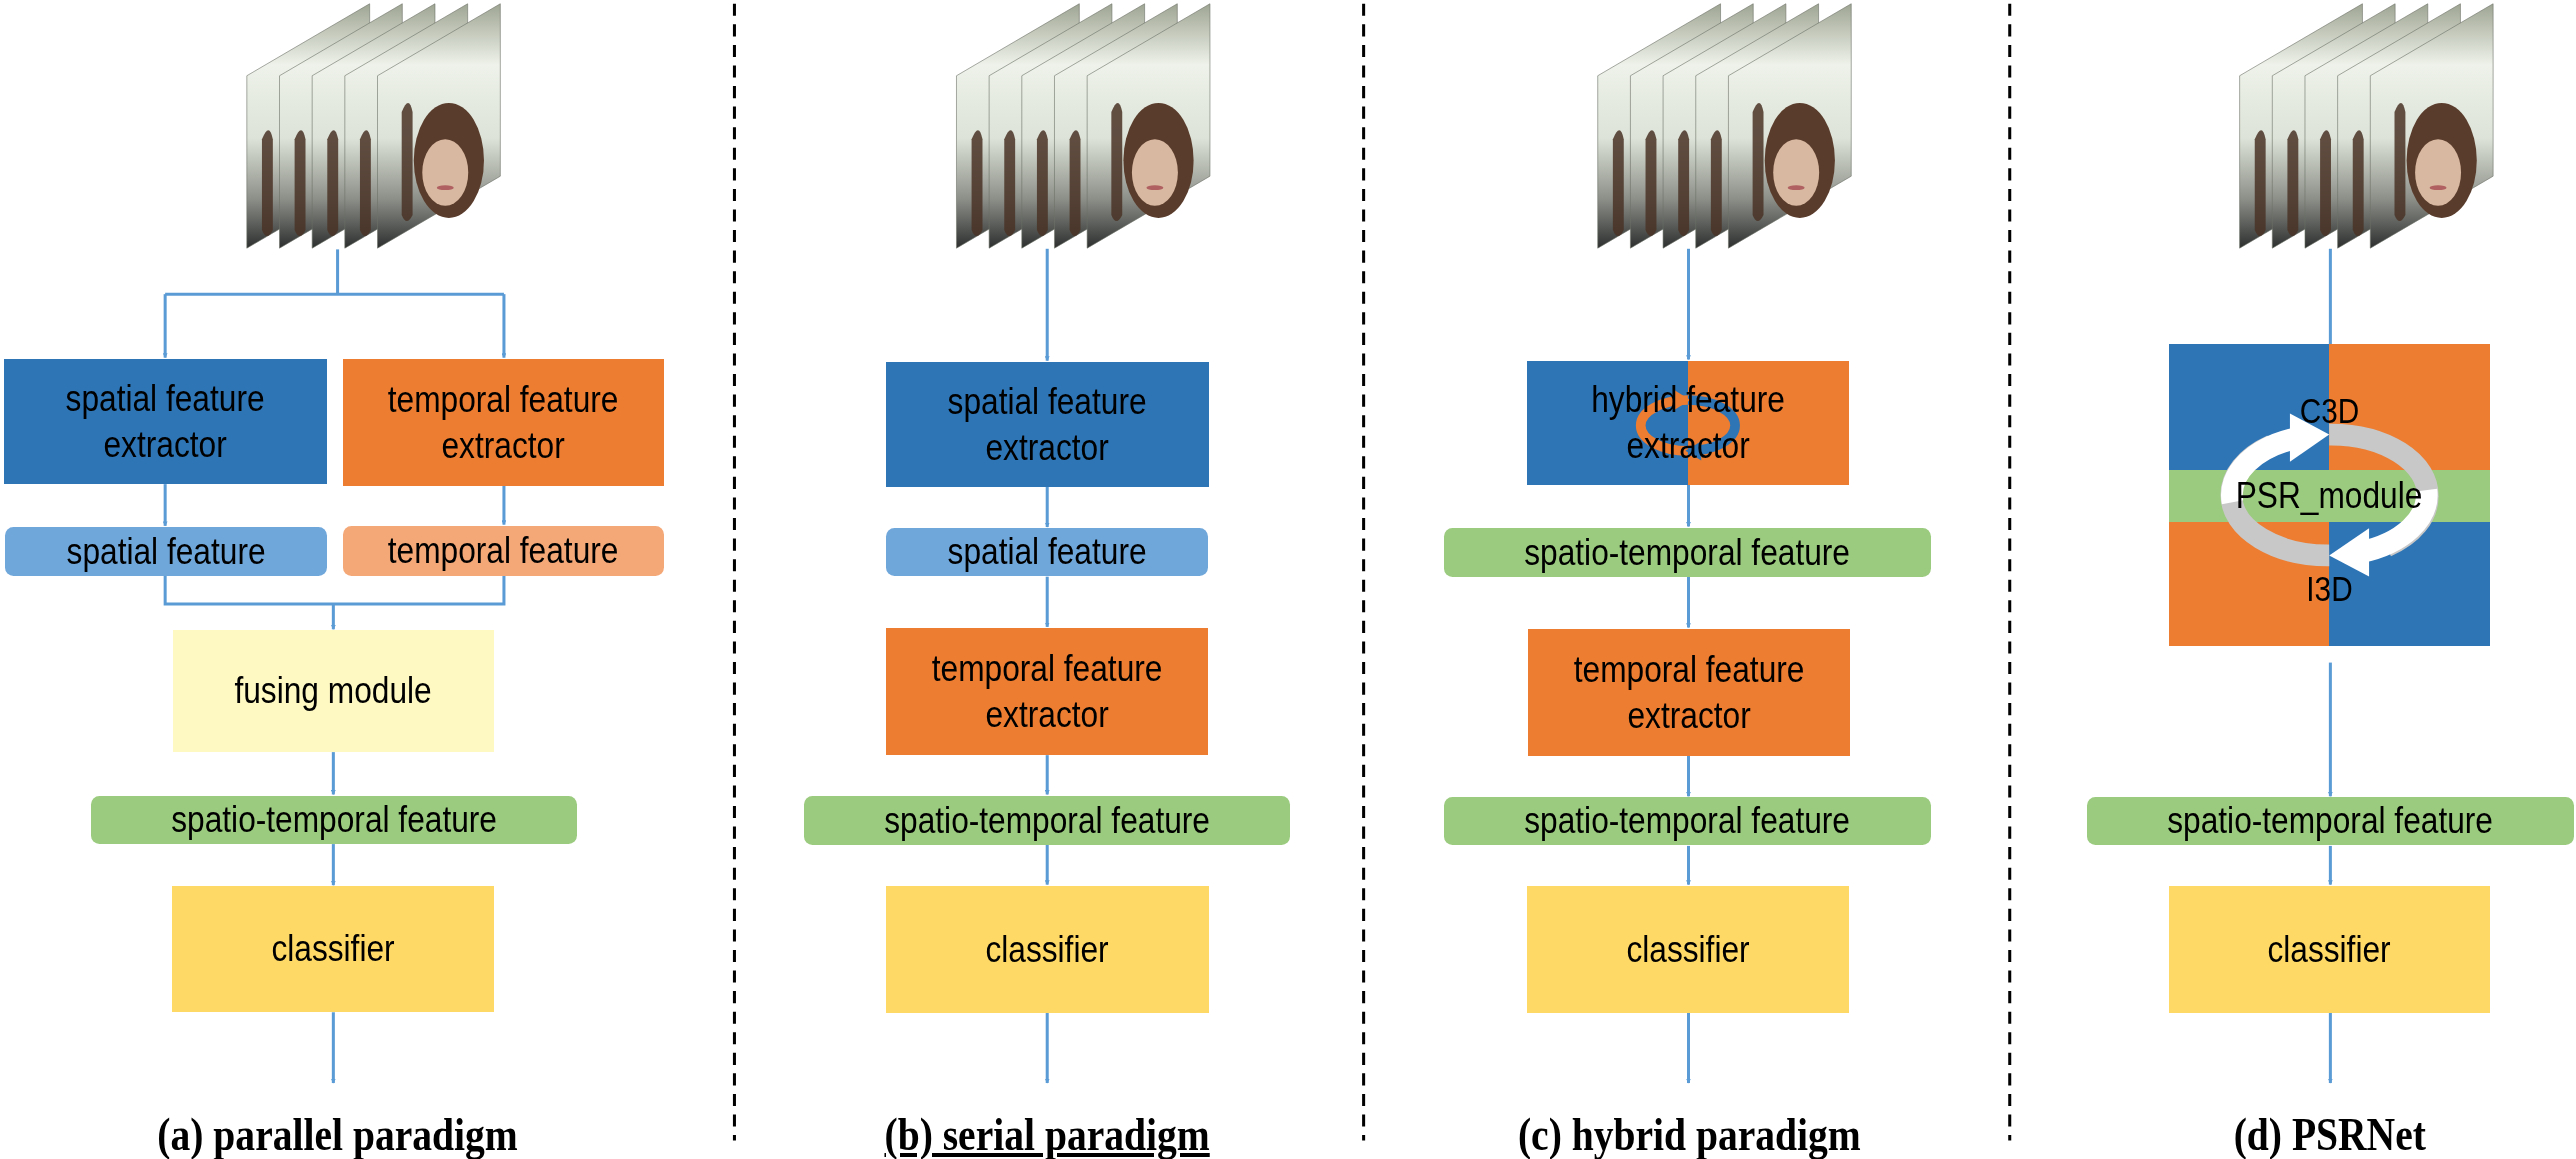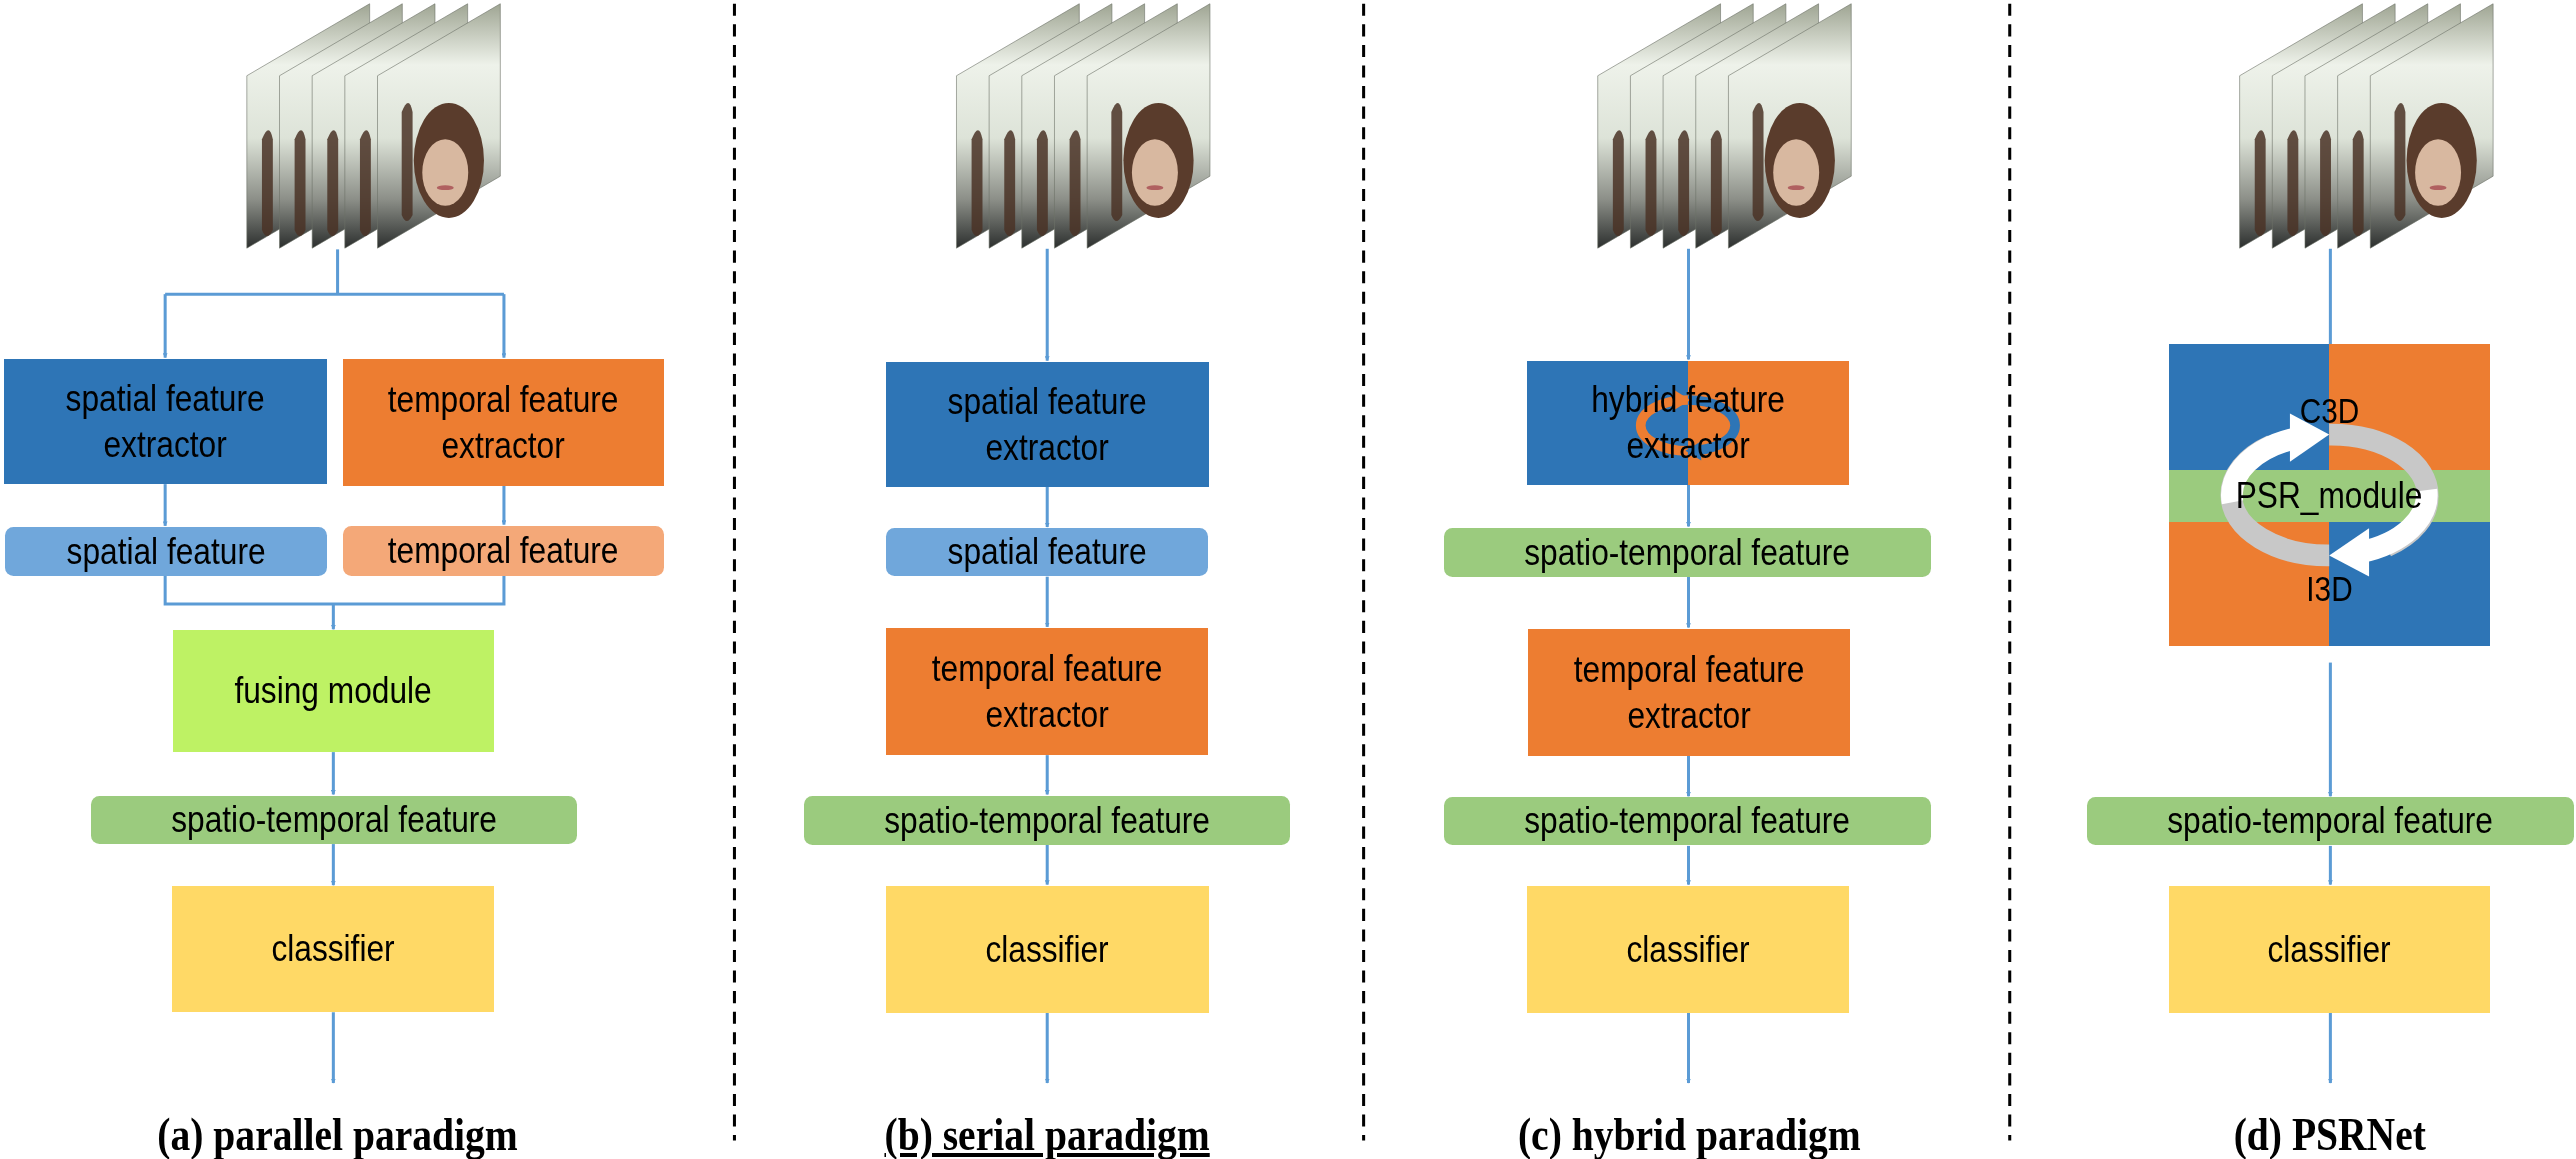--- a/index.html
+++ b/index.html
@@ -143,21 +143,21 @@
 <div class="box" data-name="a-temporal-extractor" style="left: 343px; top: 359px; width: 321px; height: 127px; background: rgb(237, 125, 49);">
   <span class="lbl" data-name="a-temporal-extractor-label">temporal feature
 extractor</span>
 </div>
 <div class="box pill" data-name="a-spatial-feature" style="left: 4.8px; top: 527px; width: 322px; height: 49px; background: rgb(112, 167, 219);">
   <span class="lbl" data-name="a-spatial-feature-label">spatial feature</span>
 </div>
 <div class="box pill" data-name="a-temporal-feature" style="left: 343px; top: 526px; width: 321px; height: 50px; background: rgb(244, 168, 120);">
   <span class="lbl" data-name="a-temporal-feature-label">temporal feature</span>
 </div>
-<div class="box" data-name="a-fusing-module" style="left: 173px; top: 630px; width: 321px; height: 122px; background: #bef264;">
+<div class="box" data-name="a-fusing-module" style="left: 173px; top: 630px; width: 321px; height: 122px; background: #fef9c3;">
   <span class="lbl" data-name="a-fusing-module-label">fusing module</span>
 </div>
 <div class="box pill" data-name="a-st-feature" style="left: 91px; top: 796px; width: 486px; height: 48px; background: rgb(155, 203, 126);">
   <span class="lbl" data-name="a-st-feature-label">spatio-temporal feature</span>
 </div>
 <div class="box" data-name="a-classifier" style="left: 172px; top: 886px; width: 322px; height: 126px; background: rgb(255, 217, 102);">
   <span class="lbl" data-name="a-classifier-label">classifier</span>
 </div>
 <div class="cap" data-name="a-caption" style="left:96px;width:484px;">
   <span data-name="a-caption-text">(a) parallel paradigm</span>

